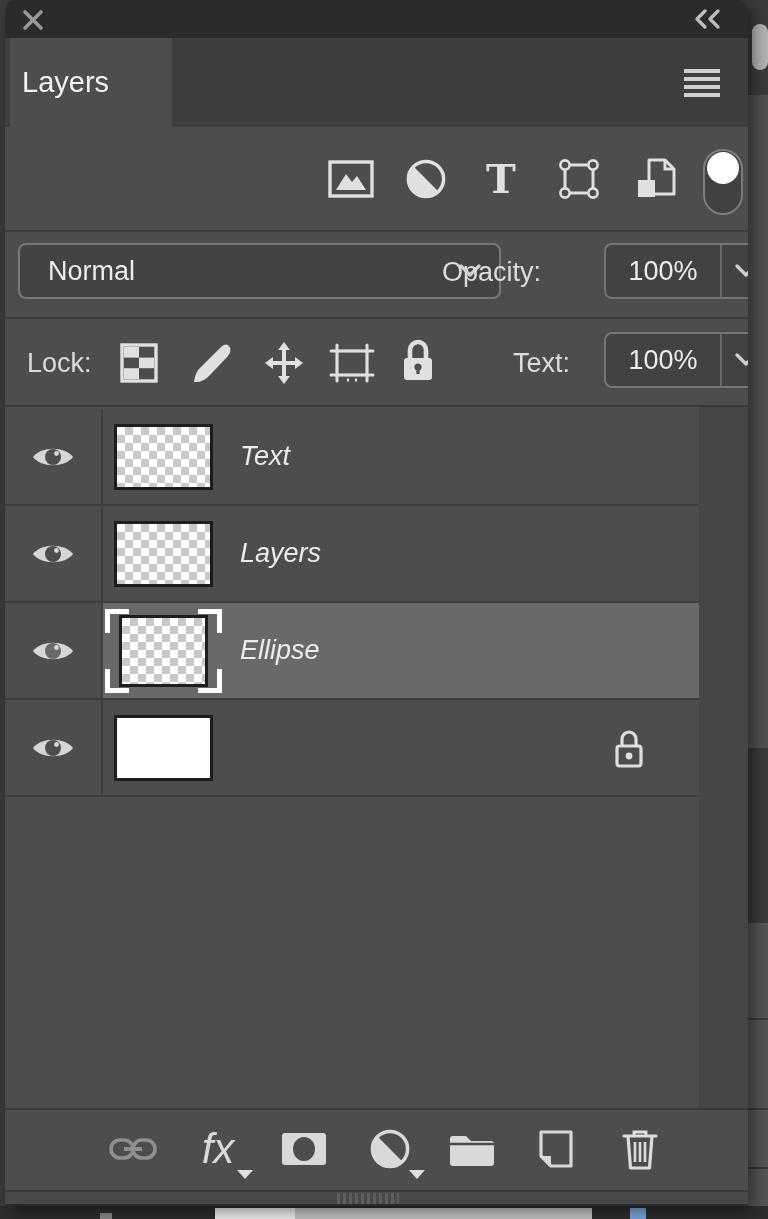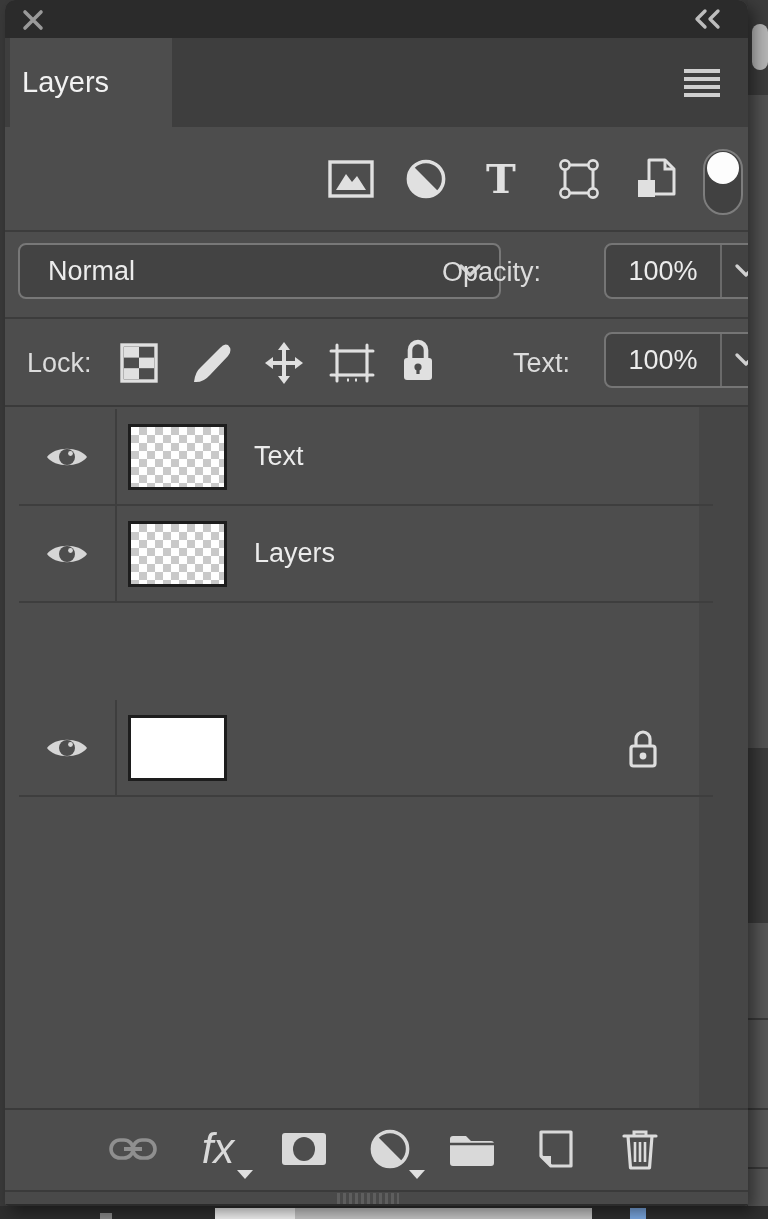--- a/index.html
+++ b/index.html
@@ -54,21 +54,21 @@
                   background:#fdfdfd; border-radius:50%; }
 
   
   .blend-row { position:absolute; left:0; top:232px; width:100%; height:85px; }
   .lock-row  { position:absolute; left:0; top:319px; width:100%; height:68px; }
   .l-icon { position:absolute; top:20px; display:flex; align-items:center; justify-content:center; }
 
   
   .list { position:absolute; left:0; top:407px; width:100%; height:701px; }
   .gutter { position:absolute; left:694px; top:0; width:49px; height:100%; background:#464646; }
-  .layer-row { position:absolute; left:14px; width:694px; height:97px; border-bottom:2px solid #3e3e3e; }
+  .layer-row { position:absolute; left:0; width:694px; height:97px; border-bottom:2px solid #3e3e3e;font-style:italic; }
   .layer-row .hl { position:absolute; left:98px; top:0; right:0; bottom:0; background:#696969; }
   .eye-cell { position:absolute; left:0; top:0; width:96px; height:100%;
               display:flex; align-items:center; justify-content:center; }
   .vdiv { position:absolute; left:96px; top:0; width:2px; height:100%; background:#3e3e3e; }
   .thumb { position:absolute; left:109px; top:15px; width:99px; height:66px;
            border:3px solid #1d1d1d; background:#fff; }
   .thumb.checker { background-color:#fff;
       background-image:conic-gradient(#c9c9c9 25%, #ffffff 0 50%, #c9c9c9 0 75%, #ffffff 0);
       background-size:16px 16px; }
   .layer-name { position:absolute; left:235px; top:0; height:100%; display:flex;
@@ -282,20 +282,39 @@
             <path d="M2 14 C10 3 34 3 42 14 C34 25 10 25 2 14 Z" fill="#d6d6d6"></path>
             <circle cx="22" cy="14" r="8" fill="#4d4d4d"></circle>
             <circle cx="25.5" cy="10.5" r="2.4" fill="#d6d6d6"></circle>
           </svg>
         </div>
         <div class="vdiv"></div>
         <div class="thumb checker"></div>
         <div class="layer-name">Layers</div>
       </div>
 
+      <div class="layer-row" style="top:196px">
+        <div class="hl"></div>
+        <div class="eye-cell">
+          <svg width="44" height="28" viewBox="0 0 44 28">
+            <path d="M2 14 C10 3 34 3 42 14 C34 25 10 25 2 14 Z" fill="#d6d6d6"></path>
+            <circle cx="22" cy="14" r="8" fill="#696969"></circle>
+            <circle cx="25.5" cy="10.5" r="2.4" fill="#d6d6d6"></circle>
+          </svg>
+        </div>
+        <div class="vdiv"></div>
+        <div class="thumb checker" style="left:114px;top:12px;width:89px;height:72px"></div>
+        <div class="brackets">
+          <span class="tl"></span>
+            <span class="tr"></span>
+            <span class="bl"></span>
+            <span class="br"></span>
+        </div>
+        <div class="layer-name">Ellipse</div>
+      </div>
 
       <div class="layer-row" style="top:293px">
         <div class="eye-cell">
           <svg width="44" height="28" viewBox="0 0 44 28">
             <path d="M2 14 C10 3 34 3 42 14 C34 25 10 25 2 14 Z" fill="#d6d6d6"></path>
             <circle cx="22" cy="14" r="8" fill="#4d4d4d"></circle>
             <circle cx="25.5" cy="10.5" r="2.4" fill="#d6d6d6"></circle>
           </svg>
         </div>
         <div class="vdiv"></div>

